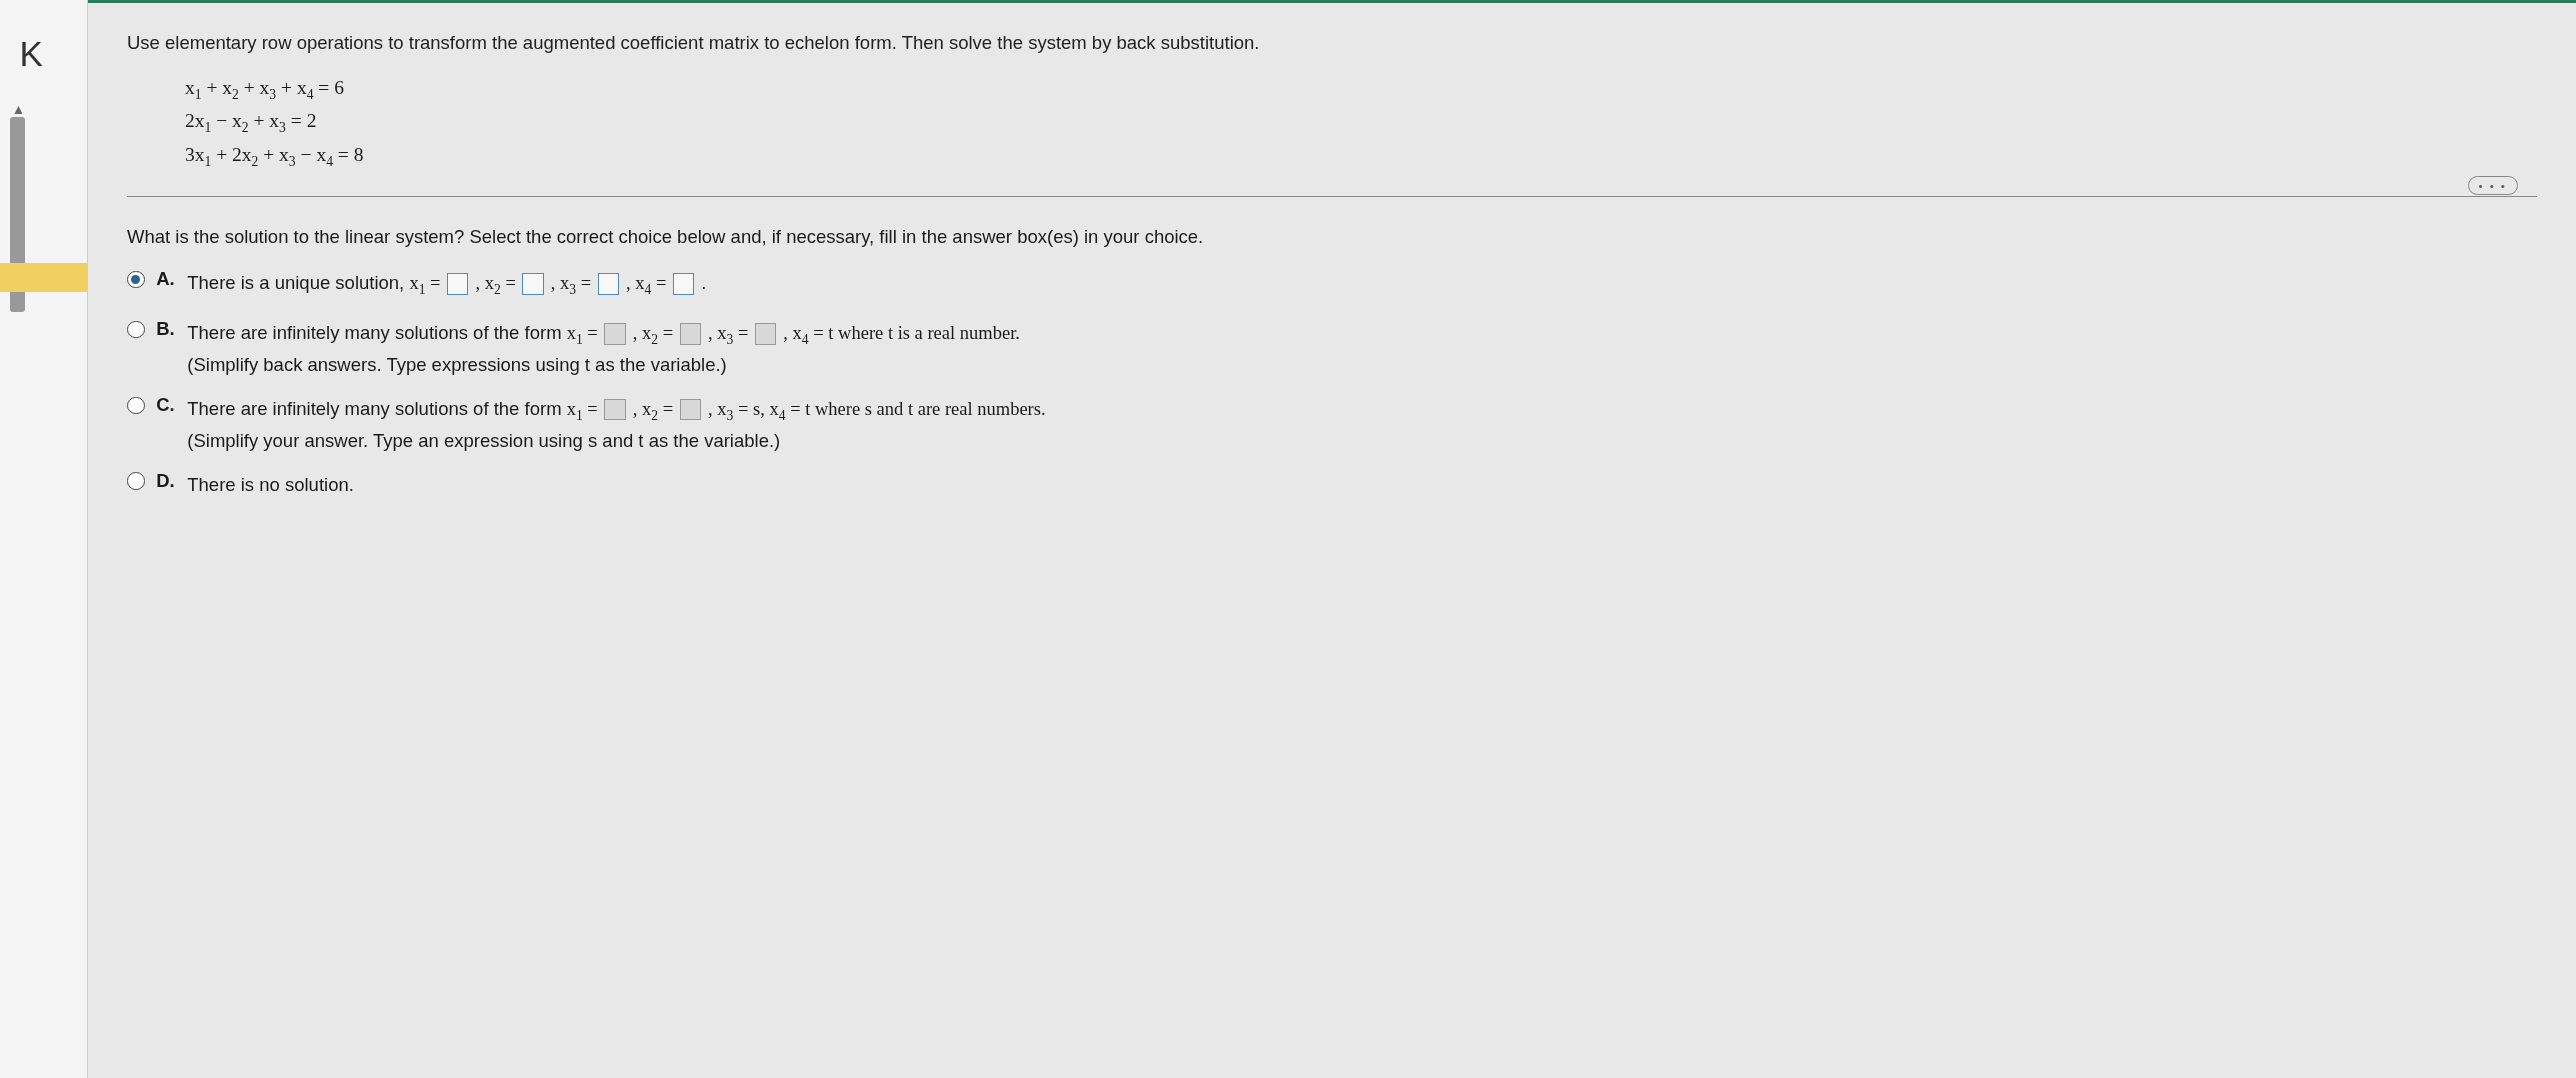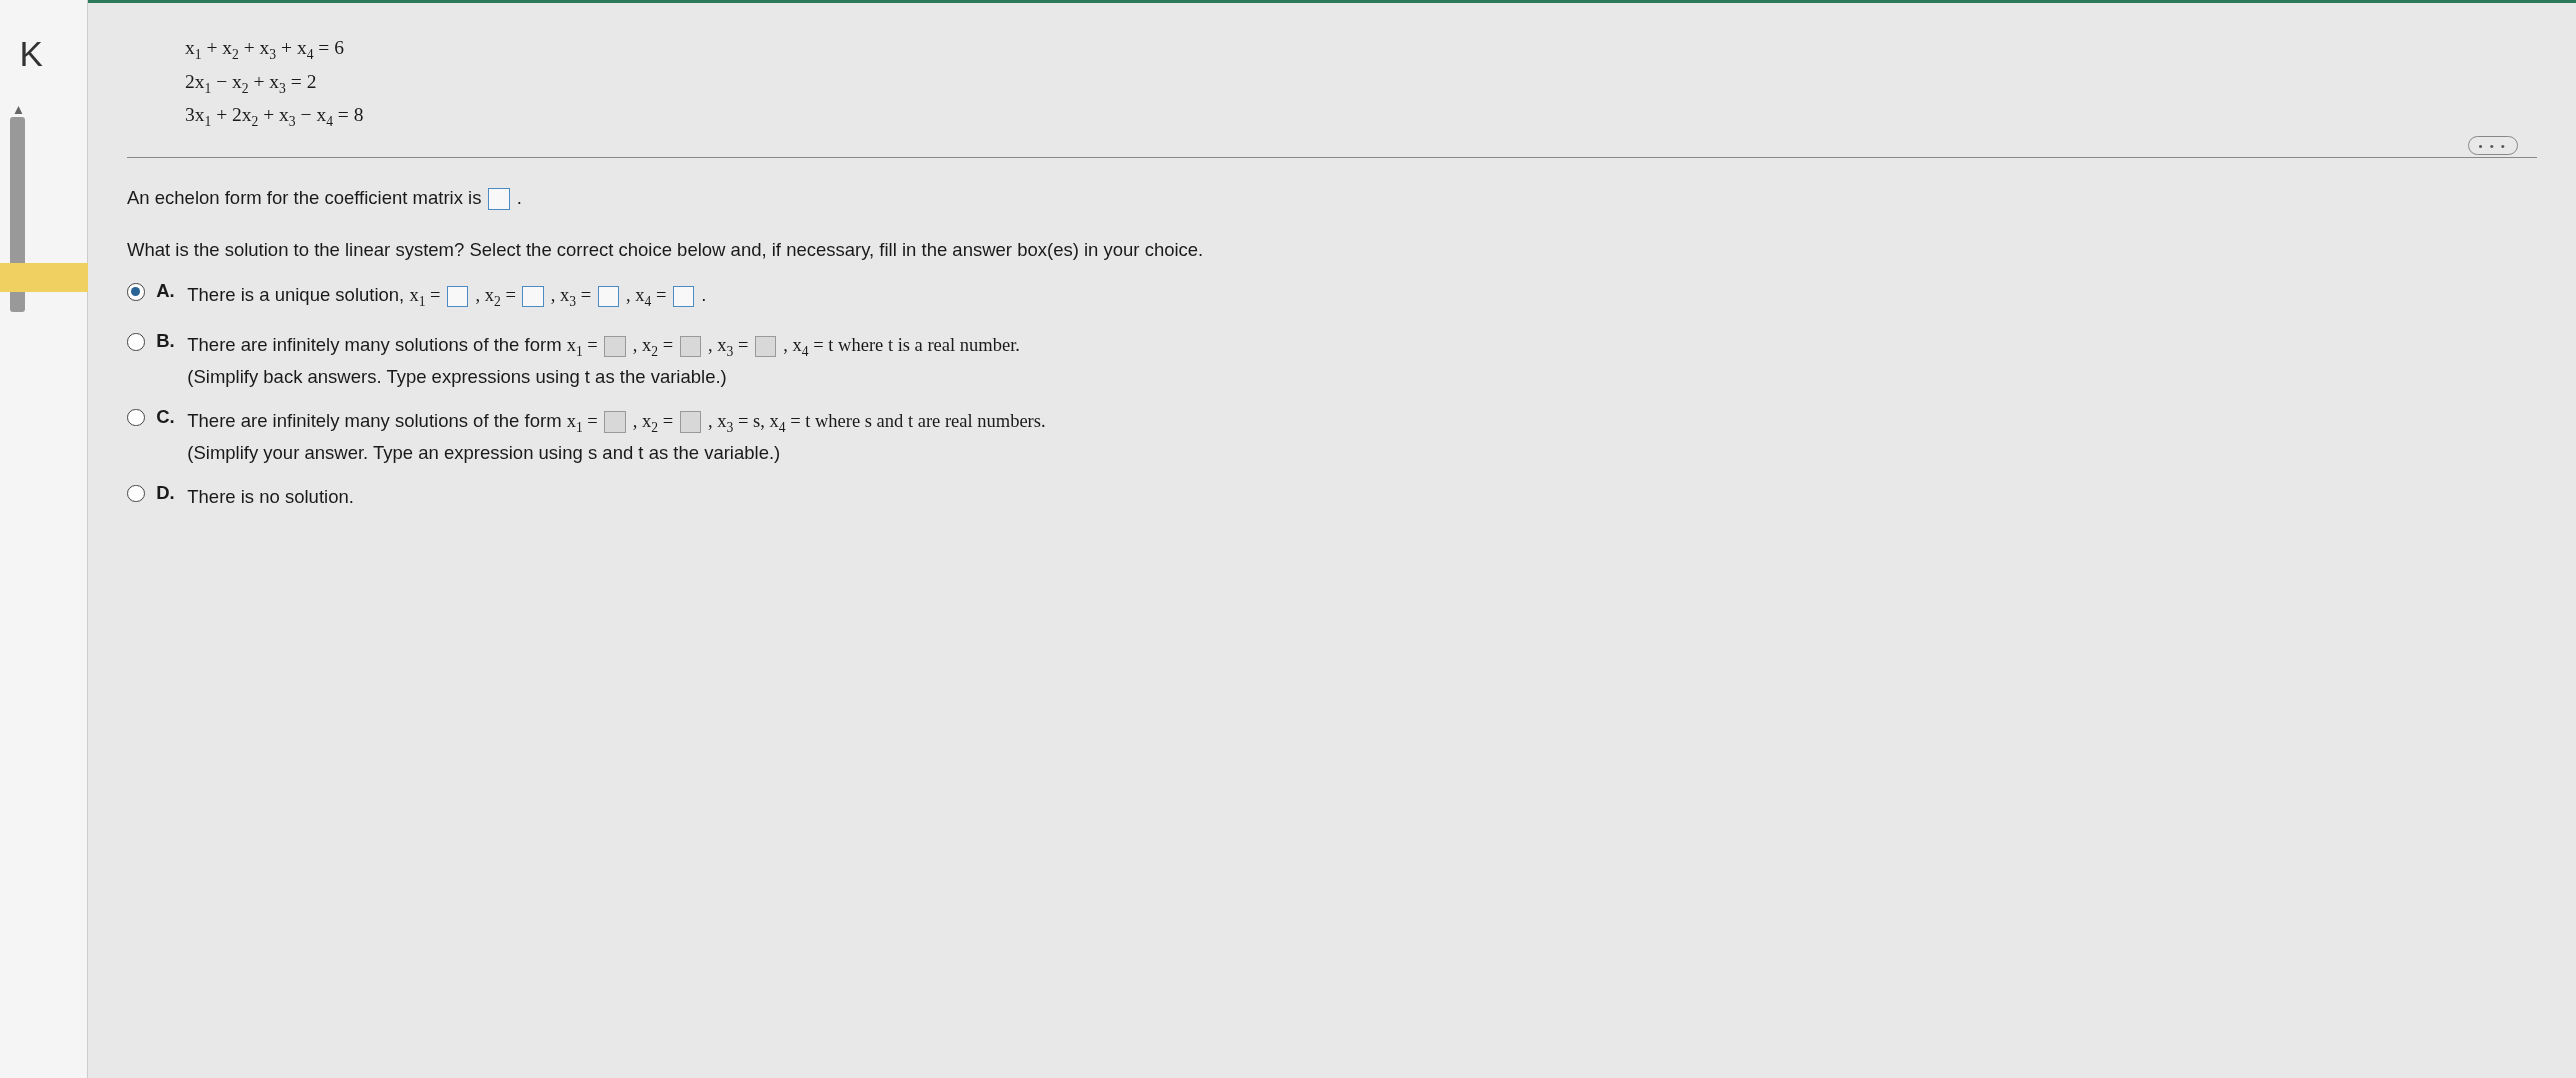--- a/index.html
+++ b/index.html
@@ -176,37 +176,33 @@
 
 <div class="left-sidebar">
   <div class="back-arrow">K</div>
   <div class="scroll-arrow-up">▲</div>
   <div class="scroll-indicator"></div>
   <div class="yellow-highlight"></div>
 </div>
 
 <div class="content">
   <div class="main-area">
+    <div class="question-text">Use elementary row operations to transform the augmented coefficient matrix to echelon form. Then solve the system by back substitution.</div>
 
     <div class="equations">
       <div>x<span class="sub">1</span> + x<span class="sub">2</span> + x<span class="sub">3</span> + x<span class="sub">4</span> = 6</div>
       <div>2x<span class="sub">1</span> − x<span class="sub">2</span> + x<span class="sub">3</span> = 2</div>
       <div>3x<span class="sub">1</span> + 2x<span class="sub">2</span> + x<span class="sub">3</span> − x<span class="sub">4</span> = 8</div>
     </div>
 
     <hr class="divider">
     <div style="position:relative; top:-35px;">
       <span class="more-dots">• • •</span>
     </div>
 
-    <div class="prompt-line">
-      <span>An echelon form for the coefficient matrix is </span>
-      <span class="answer-box"></span>
-      <span>.</span>
-    </div>
 
     <div class="prompt-line">What is the solution to the linear system? Select the correct choice below and, if necessary, fill in the answer box(es) in your choice.</div>
 
     <div class="choices">
 
       <div class="choice">
         <div class="radio selected"></div>
         <div class="choice-letter">A.</div>
         <div class="choice-body">
           <div class="choice-text">

